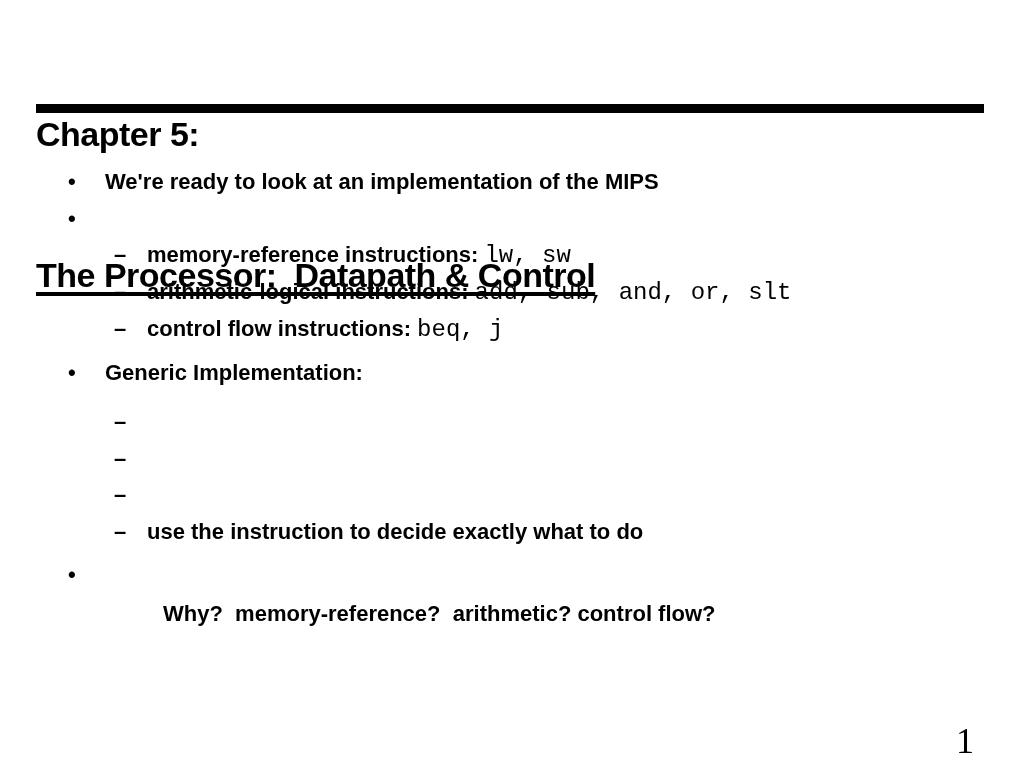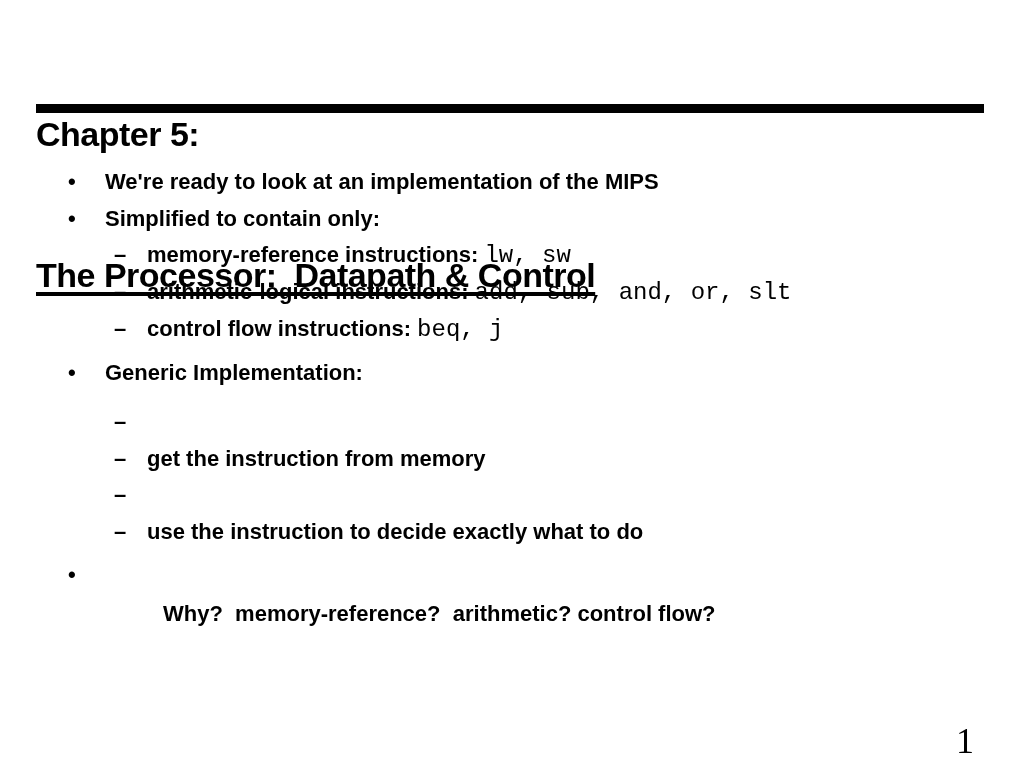--- a/index.html
+++ b/index.html
@@ -75,21 +75,20 @@
 
   <div class="rule"></div>
 
   <div class="row b1 r1">
     <span class="mk">•</span>
     <span class="t">We're ready to look at an implementation of the MIPS</span>
   </div>
 
   <div class="row b1 r2">
     <span class="mk">•</span>
-    <span class="t">Simplified to contain only:</span>
   </div>
 
   <div class="row b2 r3">
     <span class="mk">–</span>
     <span class="t">memory-reference instructions: </span><span class="t mono">lw, sw</span>
   </div>
 
   <div class="row b2 r4">
     <span class="mk">–</span>
     <span class="t">arithmetic-logical instructions: </span><span class="t mono">add, sub, and, or, slt</span>
@@ -104,21 +103,20 @@
     <span class="mk">•</span>
     <span class="t">Generic Implementation:</span>
   </div>
 
   <div class="row b2 r7">
     <span class="mk">–</span>
   </div>
 
   <div class="row b2 r8">
     <span class="mk">–</span>
-    <span class="t">get the instruction from memory</span>
   </div>
 
   <div class="row b2 r9">
     <span class="mk">–</span>
   </div>
 
   <div class="row b2 r10">
     <span class="mk">–</span>
     <span class="t">use the instruction to decide exactly what to do</span>
   </div>

